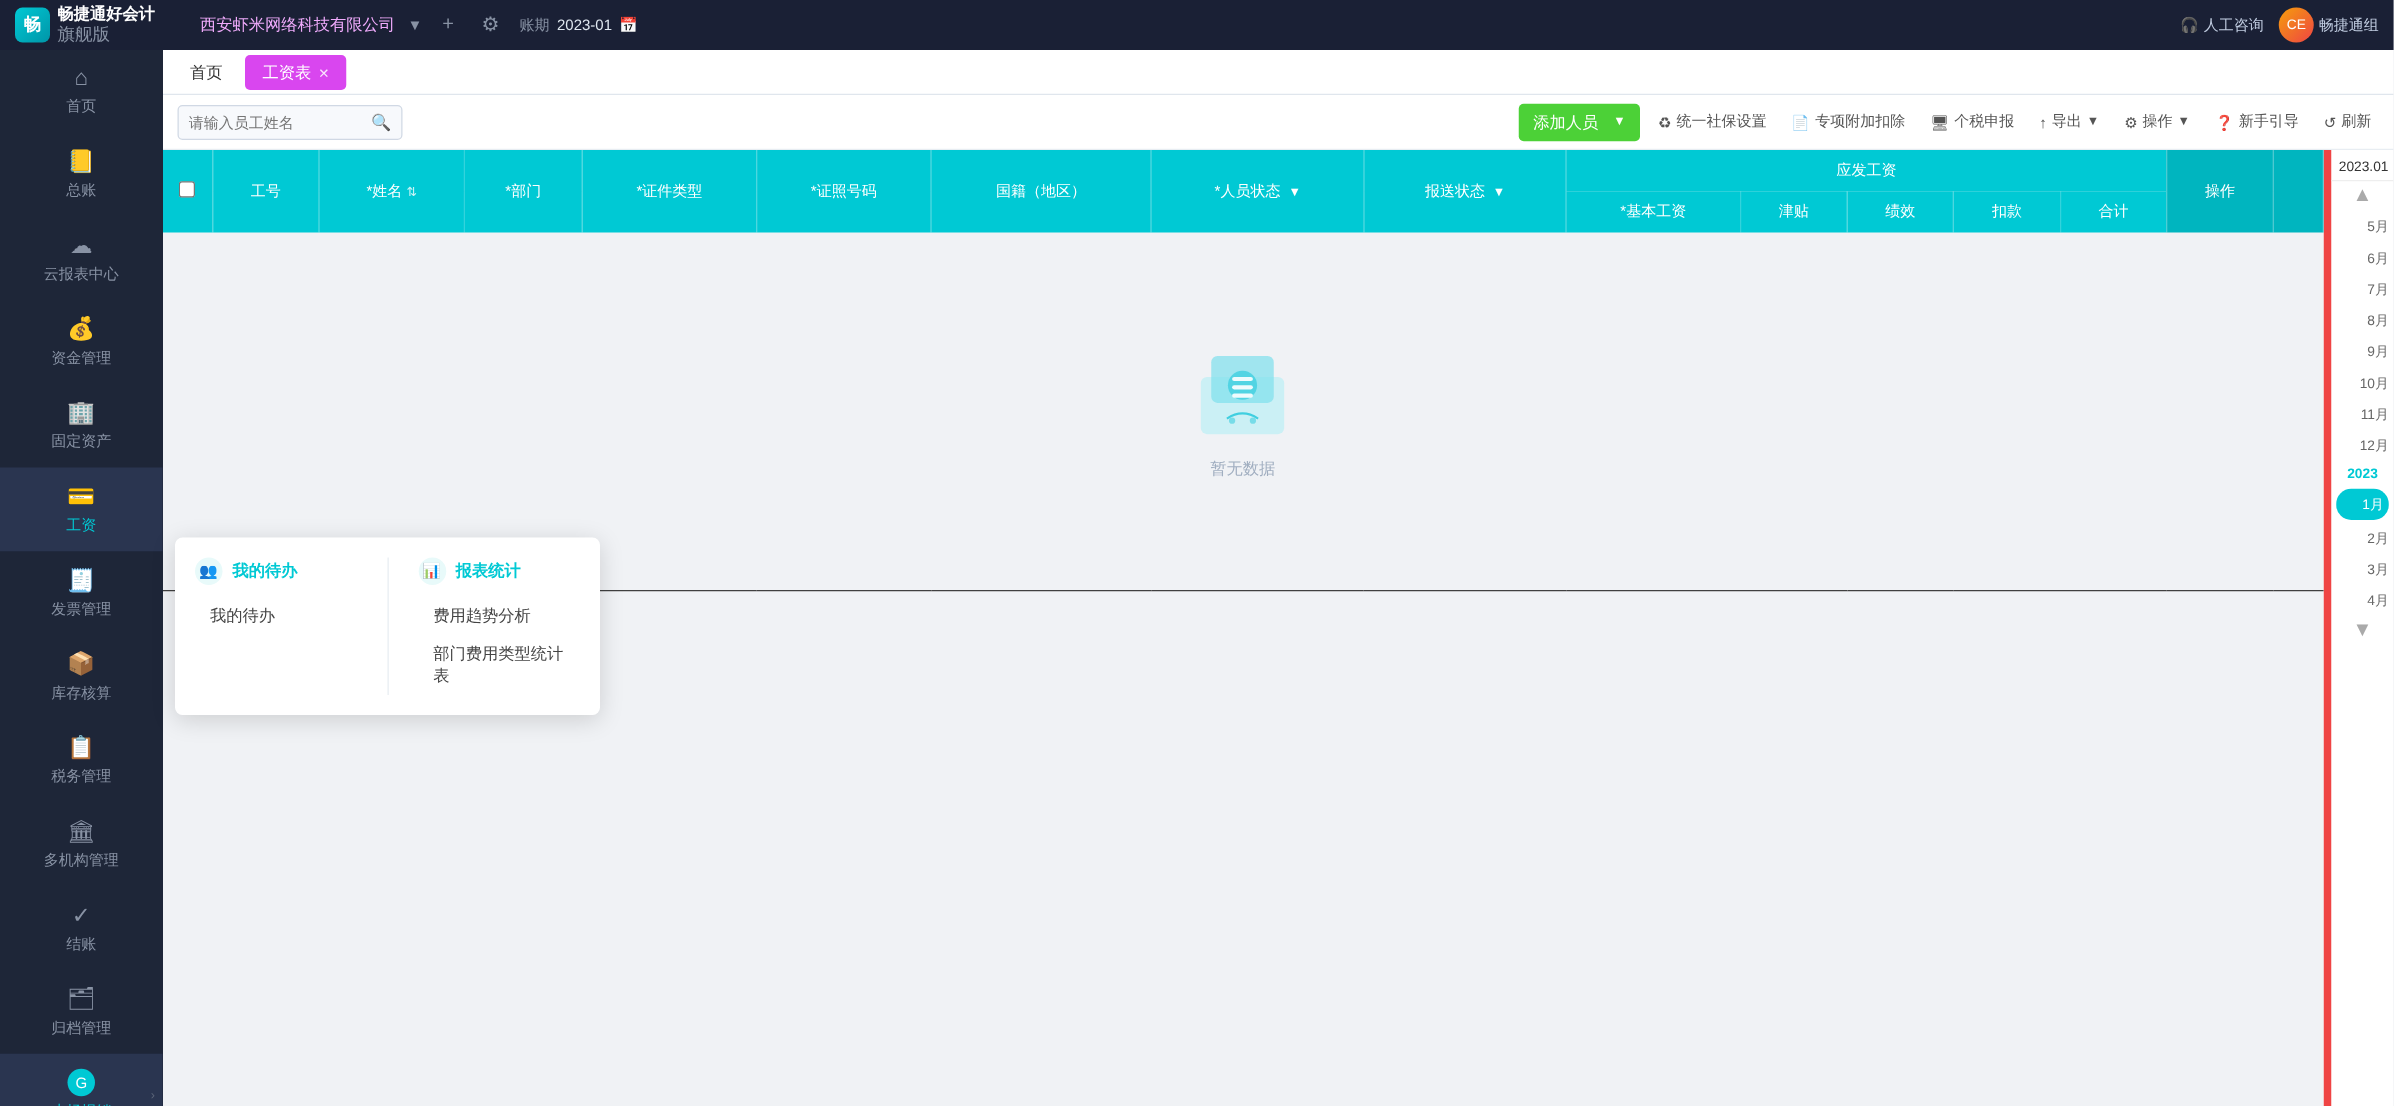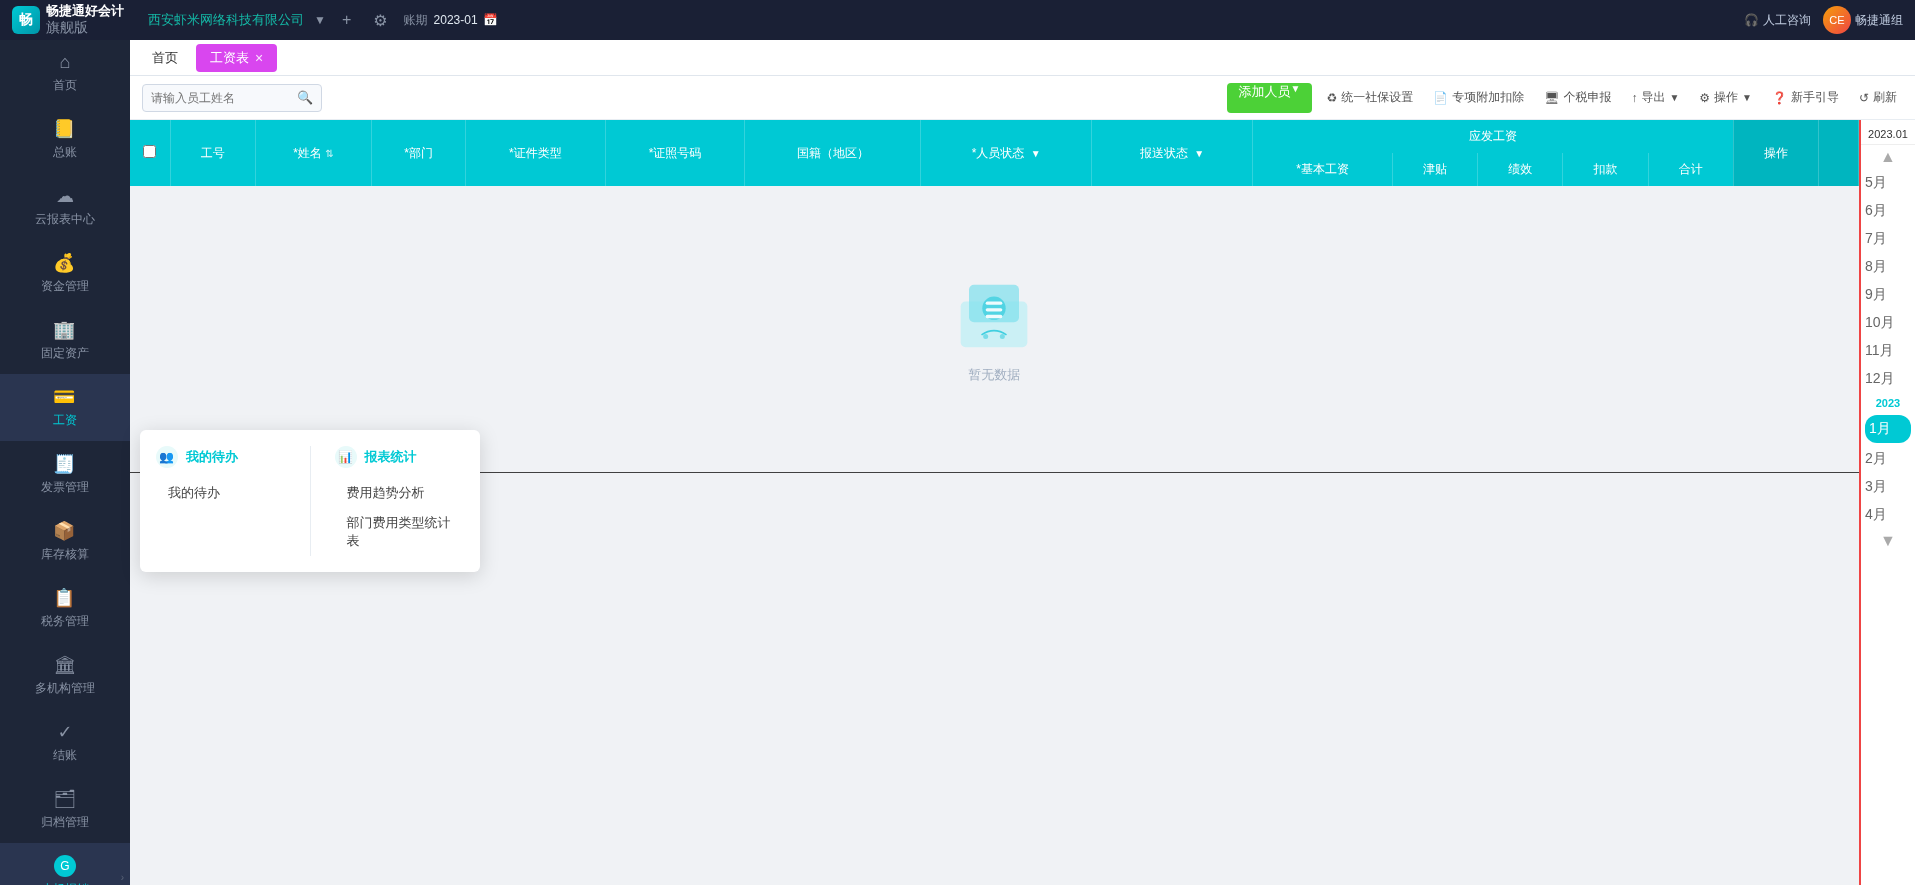--- a/index.html
+++ b/index.html
@@ -29,21 +29,21 @@
     }
     .logo-text { color: white; font-size: 13px; font-weight: bold; line-height: 1.2; }
     .logo-sub { color: #8892a4; font-size: 14px; }
     .header-middle {
       flex: 1;
       display: flex;
       align-items: center;
       gap: 10px;
       padding-left: 16px;
     }
-    .company-name { color: #14b8a6; font-size: 13px; }
+    .company-name { color: #f0abfc; font-size: 13px; margin-left: 12px; }
     .company-dropdown { color: #8892a4; cursor: pointer; font-size: 12px; }
     .header-icon-btn {
       color: #8892a4;
       cursor: pointer;
       font-size: 16px;
       padding: 2px 6px;
     }
     .period-area { display: flex; align-items: center; gap: 6px; color: #8892a4; font-size: 12px; }
     .period-val { color: #e0e8f0; text-align: center; }
     .header-right { display: flex; align-items: center; gap: 12px; color: #8892a4; font-size: 12px; }
@@ -155,22 +155,22 @@
     .btn-add {
       background: #4cd137;
       color: white;
       border: none;
       border-radius: 4px;
       height: 30px;
       padding: 0 12px;
       cursor: pointer;
       font-size: 13px;
       display: flex;
-      align-items: flex-start;
-      gap: 0;
+      align-items: center;
+      gap: 12px;
     }
     .btn-add .chevron { font-size: 10px; }
     .toolbar-action {
       display: flex;
       align-items: center;
       gap: 4px;
       color: #555;
       cursor: pointer;
       font-size: 12px;
       padding: 0 6px;
@@ -226,44 +226,44 @@
     .empty-icon {
       width: 100px;
       height: 80px;
       margin-bottom: 12px;
     }
 
     
     .timeline-panel {
       width: 56px;
       background: #fff;
-      border-left: 2px solid #ef4444;
+      border-left: 6px solid #ef4444;
       display: flex;
       flex-direction: column;
       align-items: center;
       padding: 4px 0;
       flex-shrink: 0;
       font-size: 11px;
       overflow-y: auto;
     }
     .timeline-header {
       color: #333;
       font-size: 11px;
       padding: 4px 6px;
       text-align: center;
       border-bottom: 1px solid #eee;
       width: 100%;
     }
     .timeline-item {
       padding: 5px 4px;
       cursor: pointer;
       color: #666;
-      text-align: left;
+      text-align: right;
       width: 100%;
-      font-size: 14px;
+      font-size: 11px;
     }
     .timeline-item.current {
       background: #00c9d4;
       color: white;
       border-radius: 12px;
       margin: 2px 4px;
       width: calc(100% - 8px);
     }
     .timeline-year {
       color: #00c9d4;

